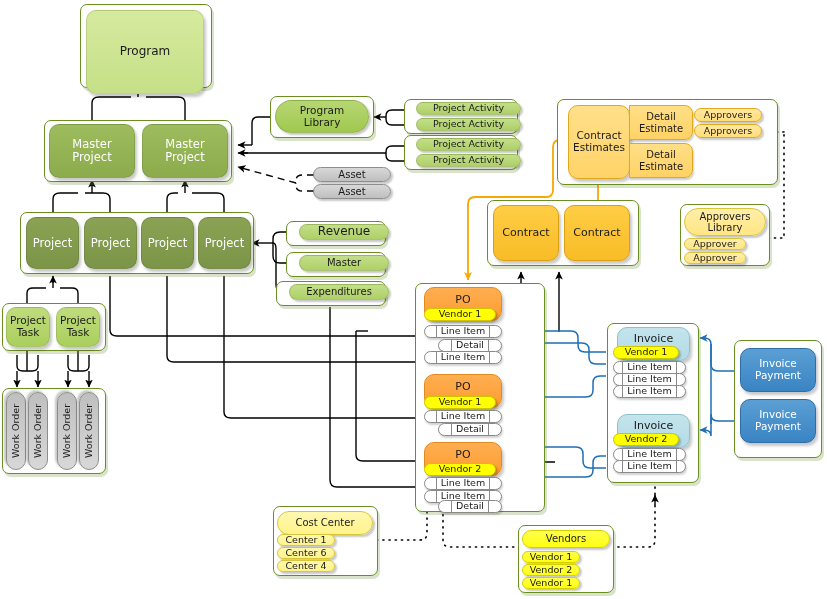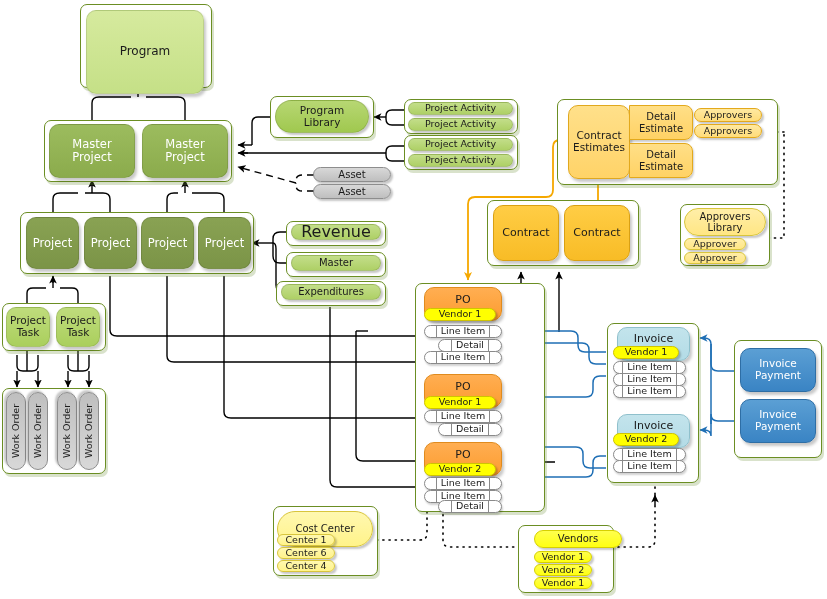--- a/index.html
+++ b/index.html
@@ -21,35 +21,35 @@
   .lirow{border-radius:999px;background:#fff;border:1px solid #8a8a8a;
          box-shadow:1px 2px 2px rgba(0,0,0,.18);}
   .lirow span{display:block;border-left:1px solid #8a8a8a;border-right:1px solid #8a8a8a;
               padding:0 4px;}
 
   
   .c-program{background:linear-gradient(180deg,#d6ea9e,#c5e087);}
   .c-master{background:linear-gradient(180deg,#9cbc5e,#8bab4c);color:#fff;}
   .c-project{background:linear-gradient(180deg,#89a253,#7b9447);color:#fff;}
   .c-task{background:linear-gradient(180deg,#bfdc7c,#aacf5d);}
-  .c-lgreen{background:linear-gradient(180deg,#c3de8a,#aed066);}
+  .c-lgreen{background:linear-gradient(180deg,#c3de8a,#aed066);margin-left:8px;}
   .c-actlib{background:linear-gradient(180deg,#b7d773,#a0c84f);}
   .c-gray{background:linear-gradient(180deg,#d8d8d8,#bfbfbf);border-color:#8d8d8d;}
   .c-estim{background:linear-gradient(180deg,#ffe08a,#ffd368);border-color:#e0a81e;}
   .c-detail{background:linear-gradient(180deg,#ffdf87,#ffd265);border:1px solid #e3a91c;}
   .c-appr{background:linear-gradient(180deg,#ffe9a1,#ffdc7a);border:1px solid #e3a91c;}
   .c-contract{background:linear-gradient(180deg,#ffc györ,#f9bd2a);}
   .c-contract{background:linear-gradient(180deg,#ffcd45,#f8bc26);border-color:#d9a013;}
   .c-po{background:linear-gradient(180deg,#ffae52,#fd9c2f);border-color:#e08b1e;}
   .c-vendortag{background:#ffff00;border:1px solid #cfc400;}
   .c-invoice{background:linear-gradient(180deg,#c3e4ec,#b3dbe6);border-color:#8fc0cc;}
   .c-pay{background:linear-gradient(180deg,#5b9fd4,#3a84c4);color:#fff;border-color:#2e6ea5;}
   .c-lib{background:linear-gradient(180deg,#ffeea8,#ffe684);border:1px solid #d8c53c;}
   .c-ylt{background:linear-gradient(180deg,#fff8b0,#fff38a);border:1px solid #d8c53c;}
-  .c-yel{background:linear-gradient(180deg,#ffff4d,#ffff12);border:1px solid #d6d000;margin-left:12px;}
+  .c-yel{background:linear-gradient(180deg,#ffff4d,#ffff12);border:1px solid #d6d000;}
 
   .vert{writing-mode:vertical-rl;transform:rotate(180deg);}
 </style>
 </head>
 <body>
 
 <div id="stage">
 
   <svg id="wires" viewBox="0 0 827 599" xmlns="http://www.w3.org/2000/svg">
     <defs>
@@ -205,21 +205,21 @@
   <div class="node pill c-lgreen" style="left:408px;top:118px;width:105px;height:13px;font-size:9.5px;">Project Activity</div>
 
   <div class="grp" style="left:404px;top:135px;width:114px;height:35px;"></div>
   <div class="node pill c-lgreen" style="left:408px;top:138px;width:105px;height:13px;font-size:9.5px;">Project Activity</div>
   <div class="node pill c-lgreen" style="left:408px;top:154px;width:105px;height:13px;font-size:9.5px;">Project Activity</div>
 
   <div class="node pill c-gray" style="left:313px;top:167px;width:78px;height:15px;font-size:10px;">Asset</div>
   <div class="node pill c-gray" style="left:313px;top:184px;width:78px;height:15px;font-size:10px;">Asset</div>
 
   <div class="grp" style="left:286px;top:221px;width:100px;height:25px;"></div>
-  <div class="node pill c-lgreen" style="left:291px;top:224px;width:90px;height:16px;font-size:16px;">Revenue</div>
+  <div class="node pill c-lgreen" style="left:291px;top:224px;width:90px;height:16px;font-size:12px;">Revenue</div>
 
   <div class="grp" style="left:286px;top:252px;width:100px;height:25px;"></div>
   <div class="node pill c-lgreen" style="left:291px;top:255px;width:90px;height:16px;font-size:10px;">Master</div>
 
   <div class="grp" style="left:276px;top:281px;width:110px;height:25px;"></div>
   <div class="node pill c-lgreen" style="left:281px;top:284px;width:100px;height:16px;font-size:10px;">Expenditures</div>
 
   <div class="grp" style="left:557px;top:99px;width:221px;height:86px;"></div>
   <div class="node rrect c-estim" style="left:568px;top:105px;width:62px;height:74px;font-size:10.5px;white-space:pre-line;">Contract
 Estimates</div>
@@ -298,21 +298,21 @@
     <span>Line Item</span>
   </div>
 
   <div class="grp" style="left:734px;top:340px;width:88px;height:118px;"></div>
   <div class="node rrect c-pay" style="left:740px;top:348px;width:76px;height:44px;font-size:10.5px;white-space:pre-line;">Invoice
 Payment</div>
   <div class="node rrect c-pay" style="left:740px;top:399px;width:76px;height:44px;font-size:10.5px;white-space:pre-line;">Invoice
 Payment</div>
 
   <div class="grp" style="left:273px;top:506px;width:105px;height:70px;"></div>
-  <div class="node pill c-ylt" style="left:277px;top:511px;width:96px;height:36px;font-size:10px;">Cost Center</div>
+  <div class="node pill c-ylt" style="left:277px;top:511px;width:96px;height:24px;font-size:10px;">Cost Center</div>
   <div class="node pill c-ylt" style="left:277px;top:534px;width:58px;height:12px;font-size:9.5px;">Center 1</div>
   <div class="node pill c-ylt" style="left:277px;top:547px;width:58px;height:12px;font-size:9.5px;">Center 6</div>
   <div class="node pill c-ylt" style="left:277px;top:560px;width:58px;height:12px;font-size:9.5px;">Center 4</div>
 
   <div class="grp" style="left:518px;top:525px;width:96px;height:68px;"></div>
   <div class="node pill c-yel" style="left:522px;top:530px;width:88px;height:18px;font-size:10px;">Vendors</div>
   <div class="node pill c-yel" style="left:522px;top:551px;width:58px;height:12px;font-size:9.5px;">Vendor 1</div>
   <div class="node pill c-yel" style="left:522px;top:564px;width:58px;height:12px;font-size:9.5px;">Vendor 2</div>
   <div class="node pill c-yel" style="left:522px;top:577px;width:58px;height:12px;font-size:9.5px;">Vendor 1</div>
 

